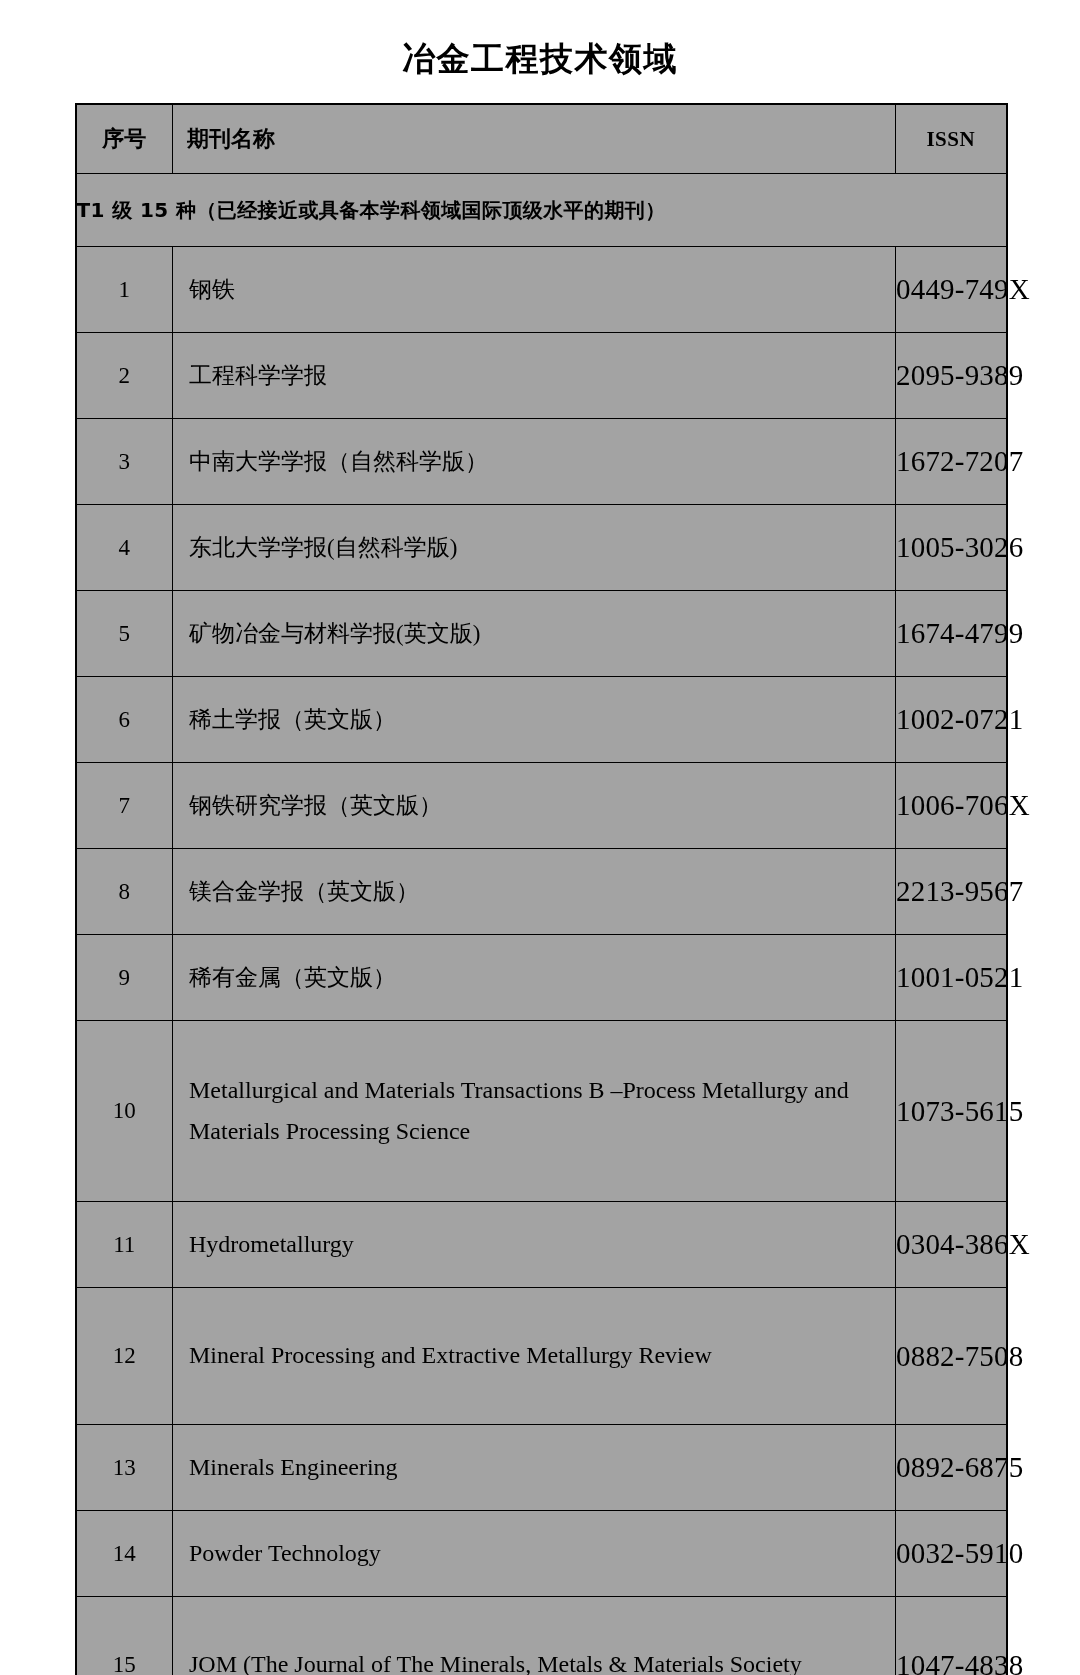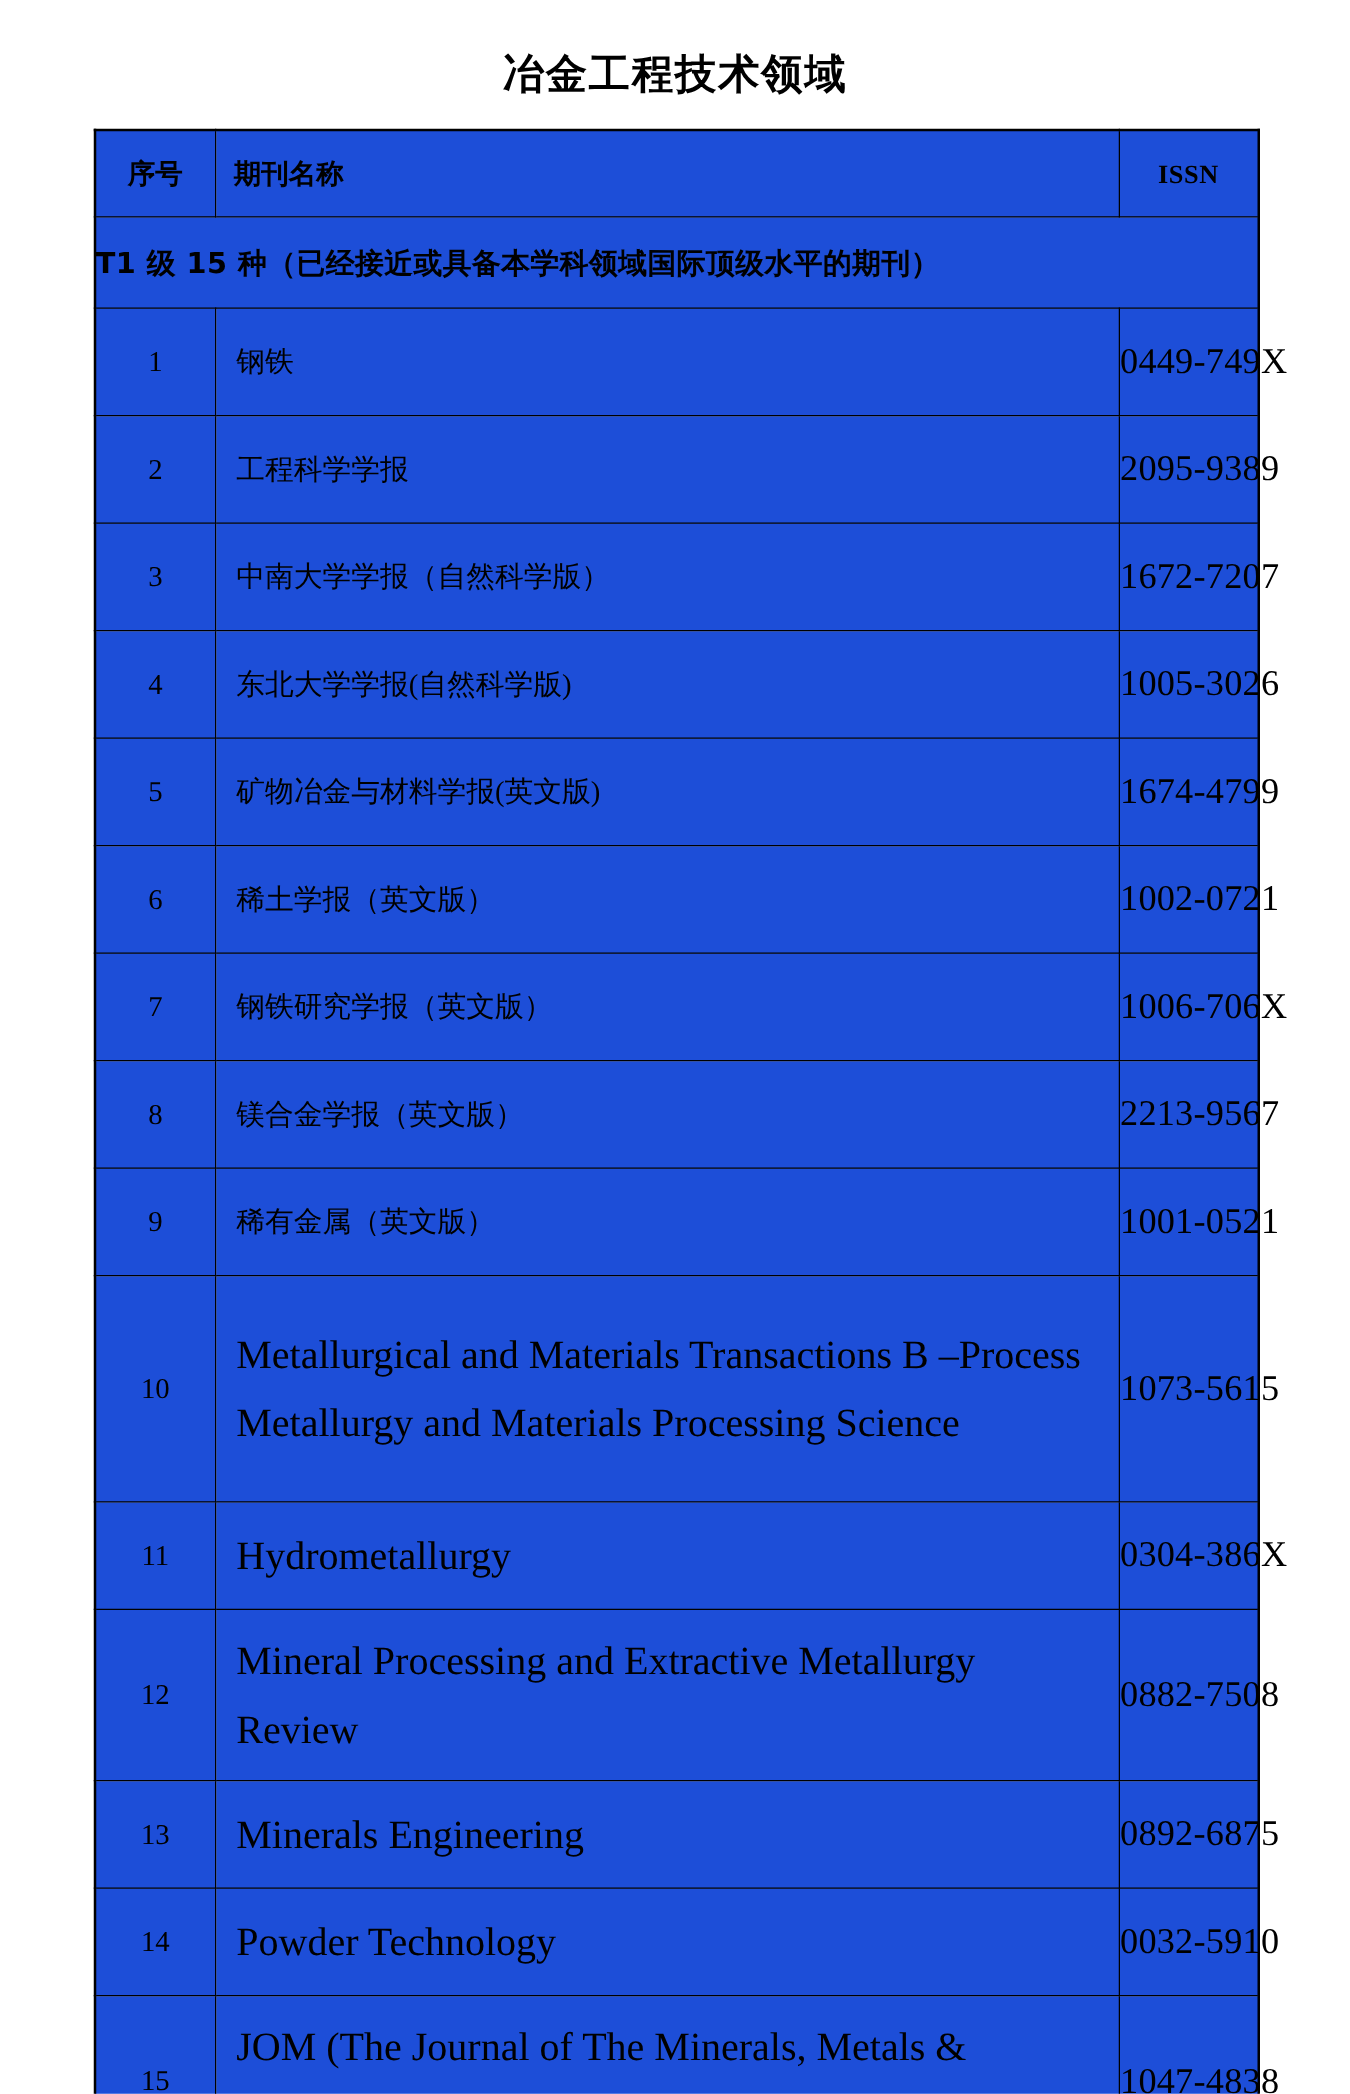--- a/index.html
+++ b/index.html
@@ -50,21 +50,21 @@
   }
 
   table.journal-table col.c-no    { width: 97px; }
   table.journal-table col.c-name  { width: 723px; }
   table.journal-table col.c-issn  { width: 111px; }
 
   table.journal-table td {
     border: 1.4px solid #000;
     padding: 0;
     vertical-align: middle;
-    background: #1d4ed8;
+    background: #a3a3a3;
   }
 
   
   .hdr td {
     height: 68px;
     border-bottom-width: 2.5px;
   }
   .hdr .th-no {
     text-align: center;
     font-family: "DejaVu Sans", "Liberation Sans", sans-serif;
@@ -87,38 +87,38 @@
     letter-spacing: 0.5px;
   }
 
   
   .section-row td {
     height: 72px;
     text-align: left;
     padding-left: 14px;
     font-family: "DejaVu Sans", "Liberation Sans", sans-serif;
     font-weight: 700;
-    font-size: 23px;
+    font-size: 20px;
     letter-spacing: 0.4px;
     border-top-width: 2.5px;
     border-bottom-width: 2.5px;
   }
 
   
   .data-row td.cell-no {
     text-align: center;
     font-family: "Liberation Serif", "DejaVu Serif", serif;
     font-size: 23px;
     line-height: 1.1;
   }
   .data-row td.cell-name {
     text-align: left;
     padding: 9px 12px 9px 16px;
     font-family: "Liberation Serif", "DejaVu Serif", serif;
-    font-size: 32px;
+    font-size: 24px;
     line-height: 1.72;
   }
   .data-row td.cell-name.cn {
     font-family: Liberation Serif, serif;
     font-size: 23px;
   }
   .data-row td.cell-issn {
     text-align: center;
     font-family: "Liberation Serif", "DejaVu Serif", serif;
     font-size: 29px;

